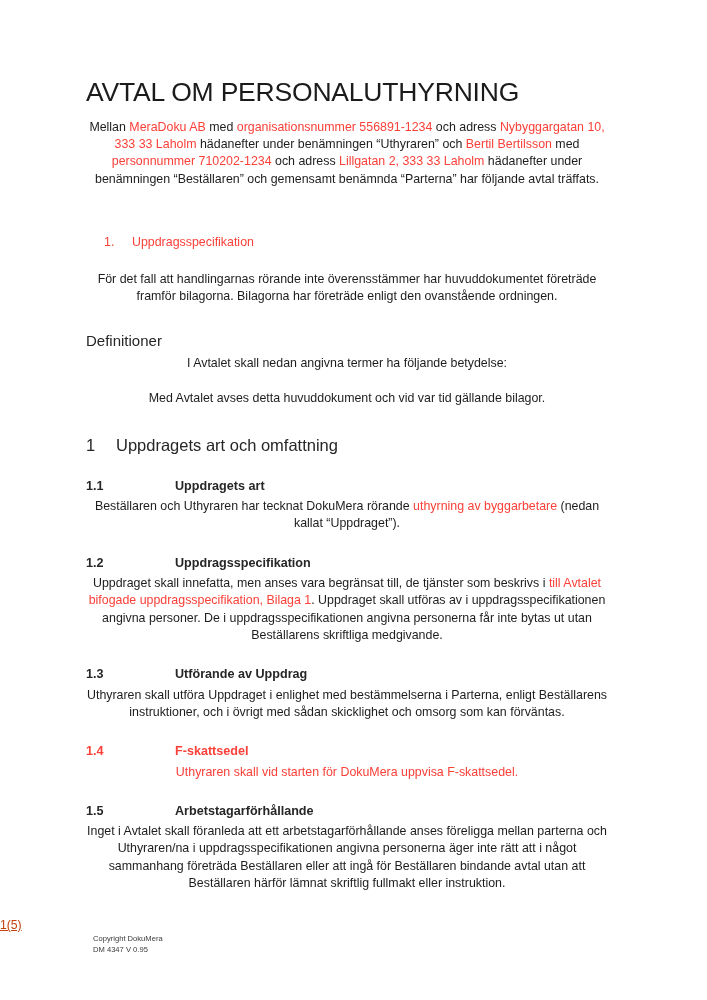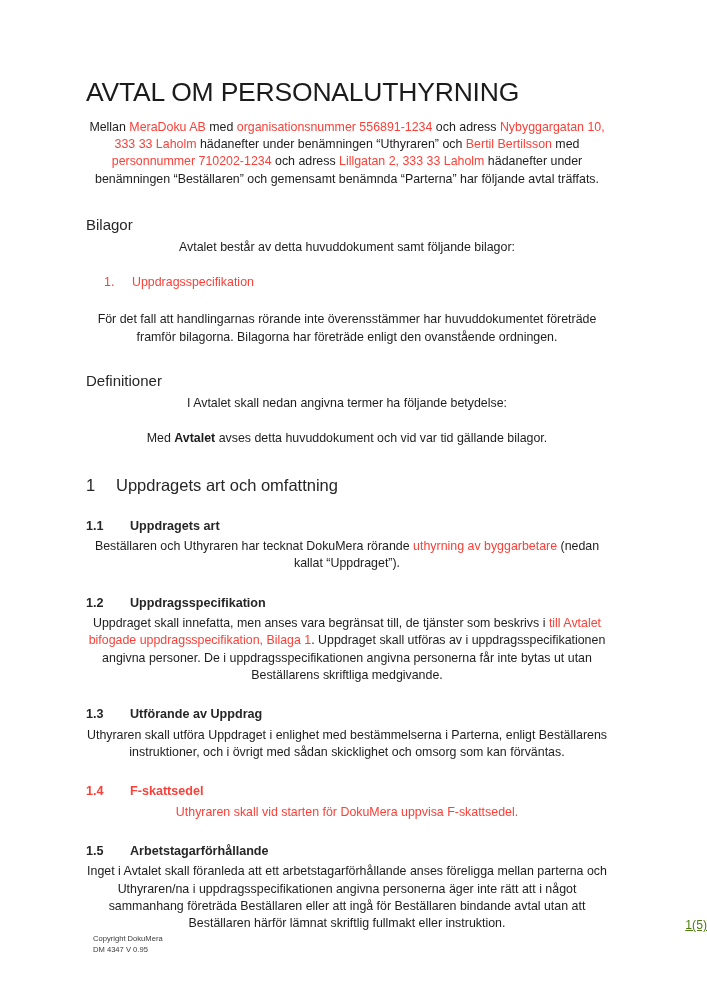--- a/index.html
+++ b/index.html
@@ -43,21 +43,21 @@
   
   .para {
     font-size: 12.4px;
     line-height: 17.3px;
     margin: 0;
     color: #1d1d1d;
     text-align: center;
   }
   .red { color: #fa4038; }
   .para.red-all { color: #fa4038; }
-  b, .bold { font-weight: bold; }
+  b, .bold { font-weight: normal; }
 
   
   .h-unnum {
     font-size: 15px;
     font-weight: 400;
     color: #262626;
     margin: 0 0 4px 0;
     line-height: 1.25;
   }
   .h1 {
@@ -73,20 +73,21 @@
     width: 30px;
     flex: 0 0 30px;
   }
   .h2 {
     font-size: 12.6px;
     font-weight: bold;
     color: #262626;
     margin: 0 0 4px 0;
     line-height: 1.3;
     display: flex;
+    gap: 45px;
   }
   .h2.red-head { color: #fa4038; }
   .h2 .num {
     display: inline-block;
     width: 44px;
     flex: 0 0 44px;
   }
   
   .num-list {
     margin: 0;
@@ -110,23 +111,23 @@
   .sp-22 { height: 22px; }
   .sp-26 { height: 26px; }
   .sp-28 { height: 28px; }
 
   
   .page-number {
     position: absolute;
     left: 0;
     right: 0;
     top: 918px;
-    text-align: right;
+    text-align: left;
     font-size: 12.2px;
-    color: #4d7c0f;
+    color: #c2410c;
     text-decoration: underline;
   }
   .footer-left {
     position: absolute;
     left: 93px;
     top: 934px;
     font-size: 7.6px;
     line-height: 10.5px;
     color: #3a3a3a;
   }
@@ -136,22 +137,20 @@
 
 <div class="page">
   <div class="content">
 
     <h1 class="doc-title">AVTAL OM PERSONALUTHYRNING</h1>
 
     <p class="para"><span>Mellan </span><span class="red">MeraDoku AB</span><span> med </span><span class="red">organisationsnummer 556891-1234</span><span> och adress </span><span class="red">Nybyggargatan 10, 333 33 Laholm</span><span> hädanefter under benämningen “Uthyraren” och </span><span class="red">Bertil Bertilsson</span><span> med </span><span class="red">personnummer 710202-1234</span><span> och adress </span><span class="red">Lillgatan 2, 333 33 Laholm</span><span> hädanefter under benämningen “Beställaren” och gemensamt benämnda “Parterna” har följande avtal träffats.</span></p>
 
     <div class="sp-28"></div>
 
-    <h2 class="h-unnum">Bilagor</h2>
-    <p class="para">Avtalet består av detta huvuddokument samt följande bilagor:</p>
 
     <div class="sp-18"></div>
 
     <ul class="num-list">
       <li>
           <span class="marker">1.</span>
           <span>Uppdragsspecifikation</span>
         </li>
     </ul>
 

